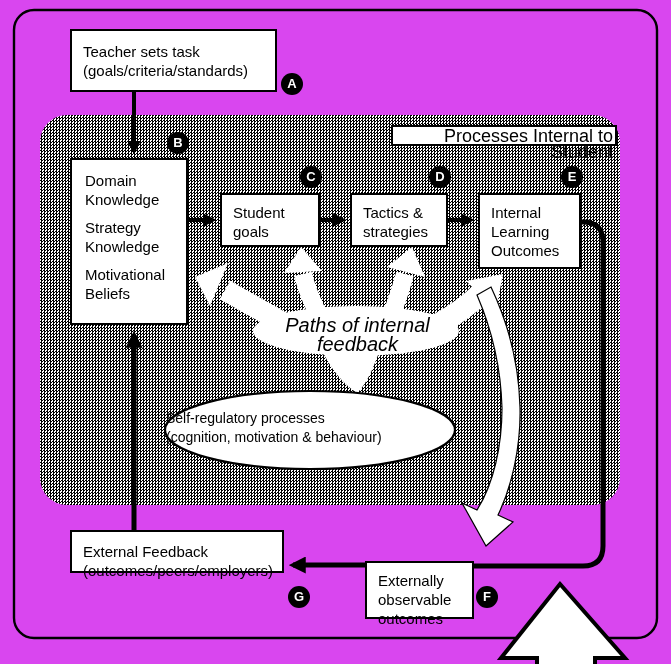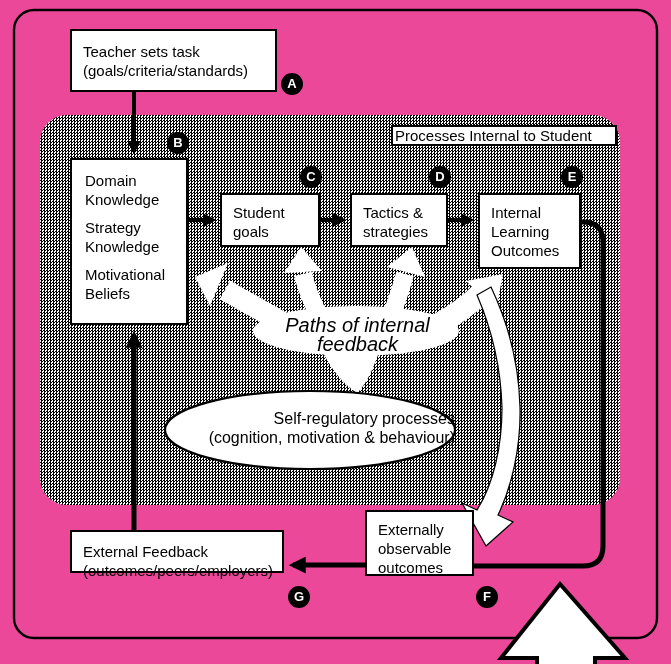--- a/index.html
+++ b/index.html
@@ -1,47 +1,47 @@
 <!DOCTYPE html>
 <html><head>
 <meta charset="utf-8">
 <style>
   html,body{margin:0;padding:0;background:#fff;}
-  #stage{position:relative;width:671px;height:664px;background:#ec4899;overflow:hidden;
+  #stage{position:relative;width:671px;height:664px;background:#d946ef;overflow:hidden;
          font-family:"Liberation Sans",sans-serif;color:#000;}
   
   #dots{position:absolute;left:40px;top:115px;width:580px;height:390px;border-radius:27px;z-index:1;
         background-color:#c9c9c9;
         background-image:radial-gradient(circle,#000 34%,transparent 40%),radial-gradient(circle,#000 34%,transparent 40%);
         background-size:3px 3px,3px 3px;background-position:0 0,1.5px 1.5px;
         background-image:repeating-conic-gradient(#000 0 25%,#fff 0 50%);background-size:3px 3px;}
   #art{position:absolute;left:0;top:0;z-index:2;}
   .box{position:absolute;background:#fff;border:2px solid #000;box-sizing:border-box;
        font-size:15px;line-height:19px;z-index:3;padding:9px 11px;}
   .ln{display:block;}
   #box-teacher{left:70px;top:29px;width:207px;height:63px;padding-top:11px;}
   #box-knowledge{left:70px;top:158px;width:118px;height:167px;padding-top:11px;padding-left:13px;}
   #box-knowledge .grp{margin:0 0 9px 0;}
   #box-goals{left:220px;top:193px;width:100px;height:54px;padding-top:8px;}
   #box-tactics{left:350px;top:193px;width:98px;height:54px;padding-top:8px;}
   #box-ilo{left:478px;top:193px;width:103px;height:76px;padding-top:8px;}
   #box-extfb{left:70px;top:530px;width:214px;height:43px;padding-top:10px;}
-  #box-extobs{left:365px;top:510px;width:109px;height:66px;padding-top:8px;}
+  #box-extobs{left:365px;top:561px;width:109px;height:58px;padding-top:8px;}
   #region-label{left:391px;top:125px;width:226px;height:21px;padding:1px 2px;
-                text-align:left;font-size:15px;line-height:16px;}
+                text-align:right;font-size:18px;line-height:16px;}
   .badge{position:absolute;width:22px;height:22px;border-radius:50%;background:#000;color:#fff;
          font-weight:bold;font-size:13px;line-height:22px;text-align:center;z-index:4;}
   #badge-a{left:281px;top:73px;}  #badge-b{left:167px;top:132px;}
   #badge-c{left:300px;top:166px;} #badge-d{left:429px;top:166px;}
   #badge-e{left:561px;top:166px;} #badge-f{left:476px;top:586px;}
   #badge-g{left:288px;top:586px;}
   #paths-note{position:absolute;left:250px;top:316px;width:215px;text-align:center;
               font-style:italic;font-size:20px;line-height:19px;z-index:3;}
-  #ellipse-text{position:absolute;left:166px;top:409px;width:289px;text-align:right;
-                font-size:16px;line-height:19px;z-index:3;}
+  #ellipse-text{position:absolute;left:166px;top:409px;width:289px;text-align:left;
+                font-size:14px;line-height:19px;z-index:3;}
 </style>
 </head>
 <body>
 
 <div id="stage">
 
   <div id="dots"></div>
 
   <svg id="art" width="671" height="664" viewBox="0 0 671 664">
     <defs>

